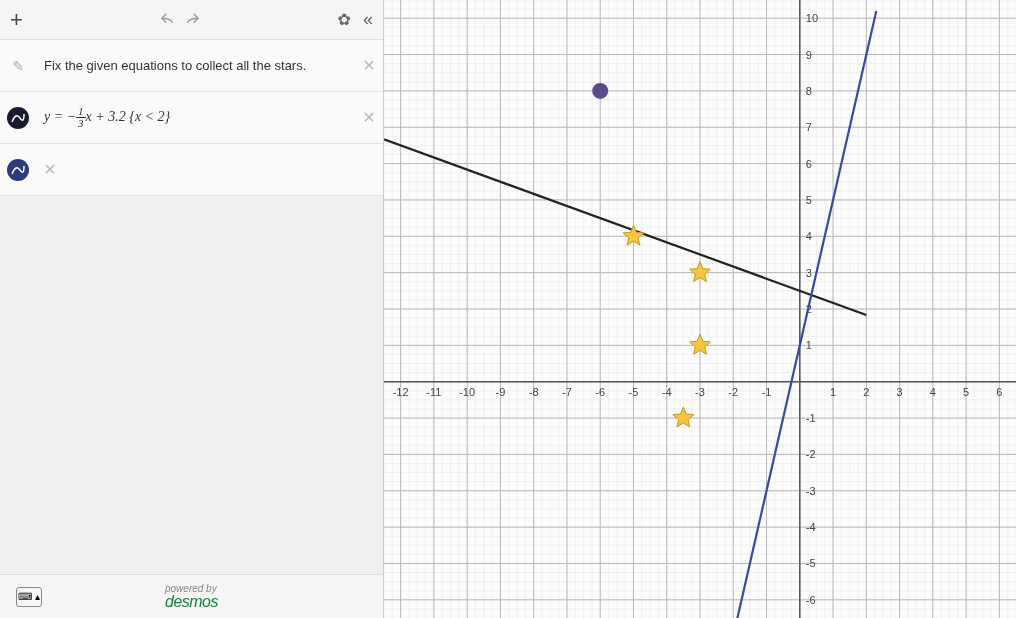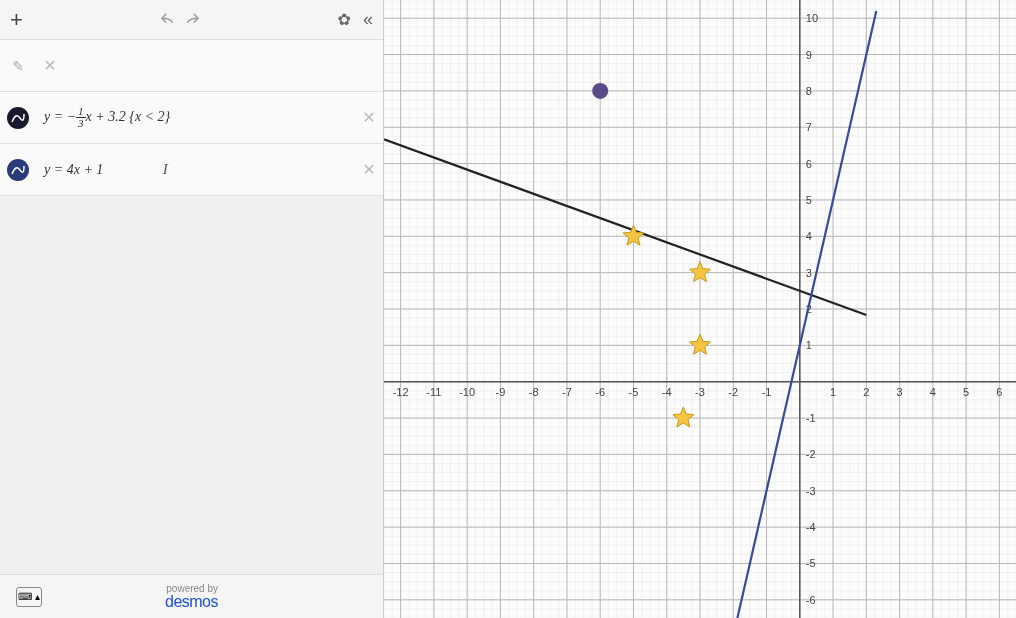--- a/index.html
+++ b/index.html
@@ -21,22 +21,22 @@
   .curve-icon { width: 22px; height: 22px; border-radius: 50%; background: #1a1a2e; display: flex; align-items: center; justify-content: center; }
   .curve-icon svg { width: 16px; height: 16px; }
   .curve-icon.blue { background: #2a3a7a; }
   .eq { font-style: italic; }
   .frac { display: inline-block; vertical-align: middle; text-align: center; font-size: 11px; line-height: 1; }
   .frac .num { display: block; border-bottom: 1px solid #333; padding: 0 2px; }
   .frac .den { display: block; padding: 0 2px; }
   .row-empty { flex: 1; background: #f0f0f0; }
   .footer { height: 44px; display: flex; align-items: center; justify-content: space-between; padding: 0 16px; border-top: 1px solid #ddd; background: #f5f5f5; }
   .kbd { width: 26px; height: 20px; border: 1px solid #888; border-radius: 3px; display: flex; align-items: center; justify-content: center; font-size: 10px; cursor: pointer; }
-  .brand { text-align: right; color: #888; font-size: 10px; line-height: 1; }
-  .brand .name { font-size: 16px; color: #1d4ed8; letter-spacing: -0.5px; }
+  .brand { text-align: left; color: #888; font-size: 10px; line-height: 1; font-style: italic; }
+  .brand .name { font-size: 16px; color: #15803d; letter-spacing: -0.5px; }
   .graph { flex: 1; height: 100%; position: relative; background: #fcfcfc; }
   .graph svg { width: 100%; height: 100%; display: block; }
   .axis-label { font-size: 11px; fill: #444; font-family: Arial, sans-serif; }
   .grid-major { stroke: #b8b8b8; stroke-width: 1; }
   .grid-minor { stroke: #e4e4e4; stroke-width: 0.5; }
   .axis-line { stroke: #555; stroke-width: 1.5; }
   .cursor-I { font-family: serif; font-size: 15px; color: #555; }
 </style>
 </head>
 <body>
@@ -61,20 +61,21 @@
     <div class="right">
       <span class="gear">✿</span>
       <span class="collapse">«</span>
     </div>
   </div>
 
   <div class="row">
     <div class="icon-col">
         <span class="note-icon">✎</span>
       </div>
+    <div class="body" style="font-family: Arial,sans-serif; font-size:13px;">Fix the given equations to collect all the stars.</div>
     <div class="close">✕</div>
   </div>
 
   <div class="row">
     <div class="icon-col">
       <span class="curve-icon">
         <svg viewBox="0 0 16 16">
             <path d="M2 12 Q6 2 10 8 T14 4" stroke="#fff" stroke-width="1.5" fill="none"></path>
           </svg>
       </span>
@@ -85,25 +86,20 @@
     <div class="close">✕</div>
   </div>
 
   <div class="row">
     <div class="icon-col">
       <span class="curve-icon blue">
         <svg viewBox="0 0 16 16">
             <path d="M2 12 Q6 2 10 8 T14 4" stroke="#fff" stroke-width="1.5" fill="none"></path>
           </svg>
       </span>
-    </div>
-    <div class="body eq">
-      <span>y = 4x + 1</span>
-      &nbsp;&nbsp;&nbsp;&nbsp;&nbsp;&nbsp;&nbsp;&nbsp;&nbsp;&nbsp;&nbsp;&nbsp;&nbsp;&nbsp;&nbsp;
-      <span class="cursor-I">I</span>
     </div>
     <div class="close">✕</div>
   </div>
 
   <div class="row-empty"></div>
 
   <div class="footer">
     <div class="kbd">⌨ ▴</div>
     <div class="brand">
       <div>powered by</div>

